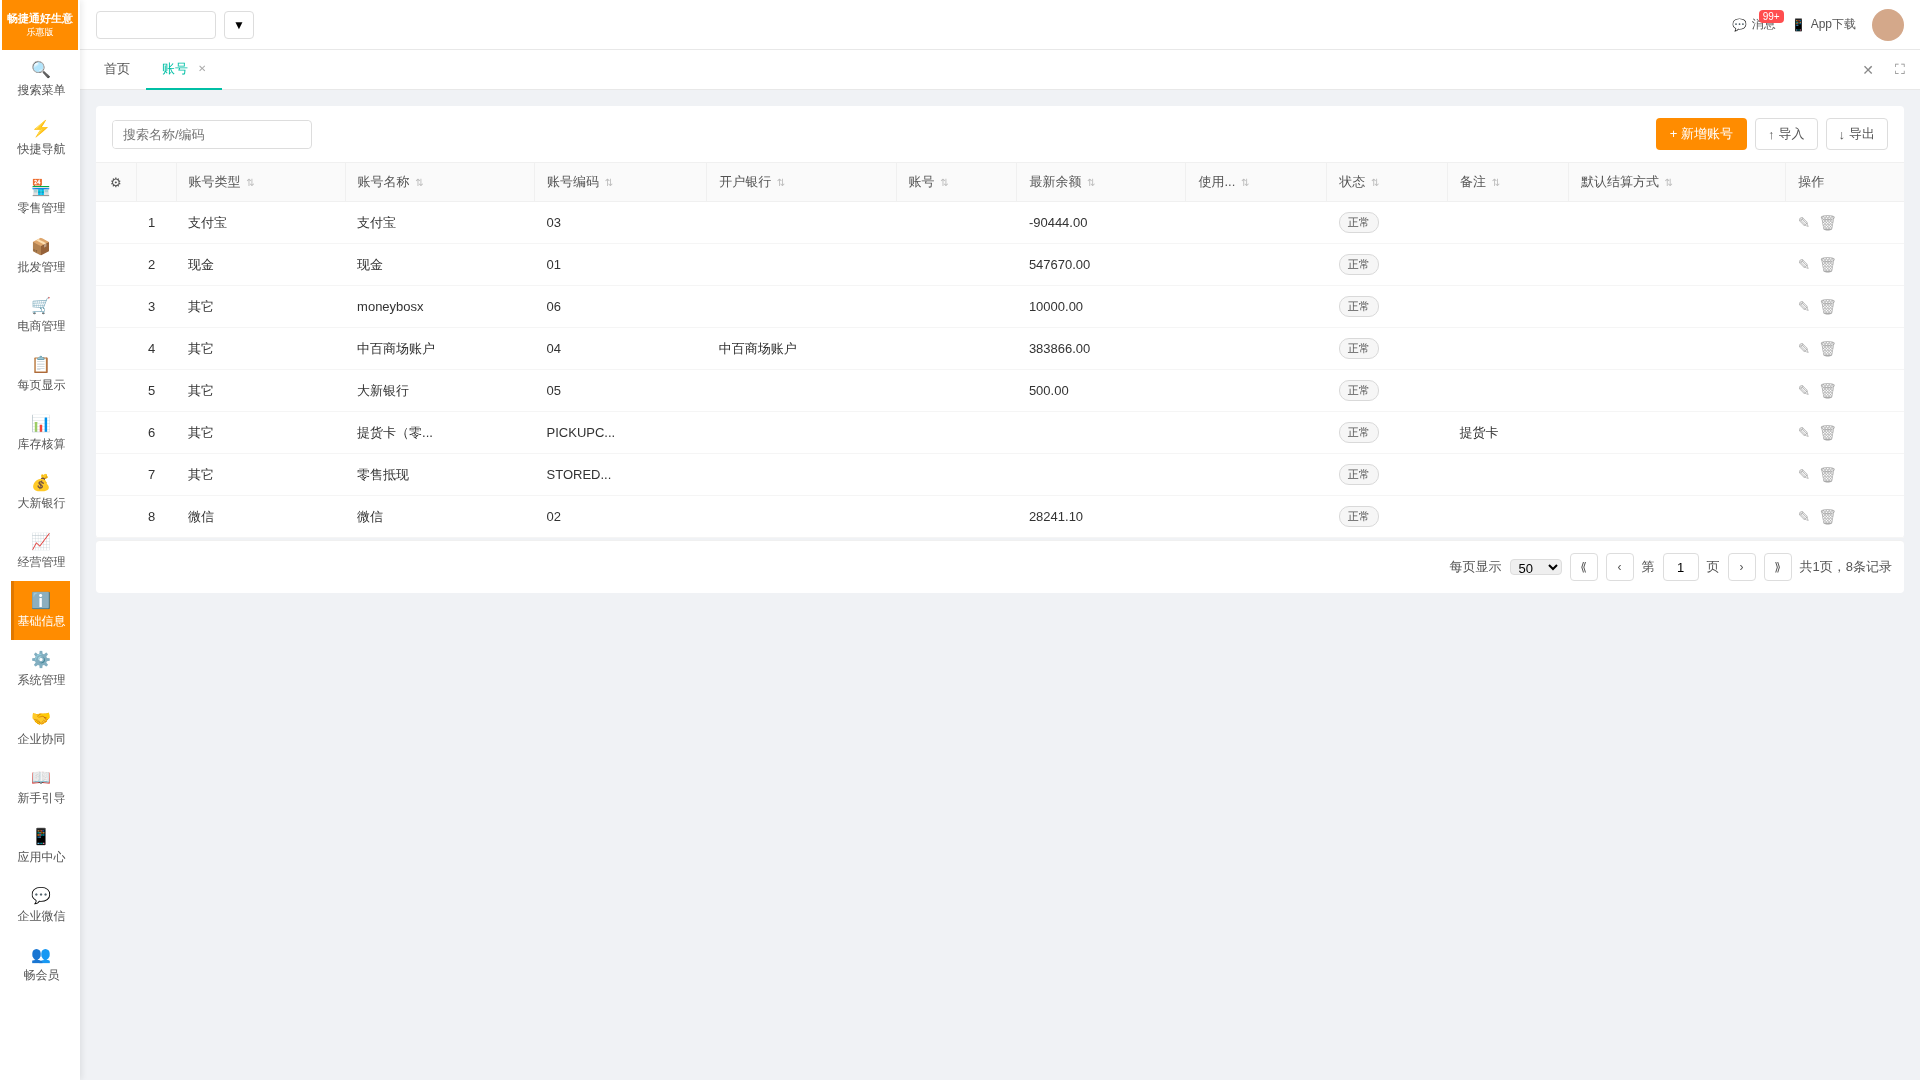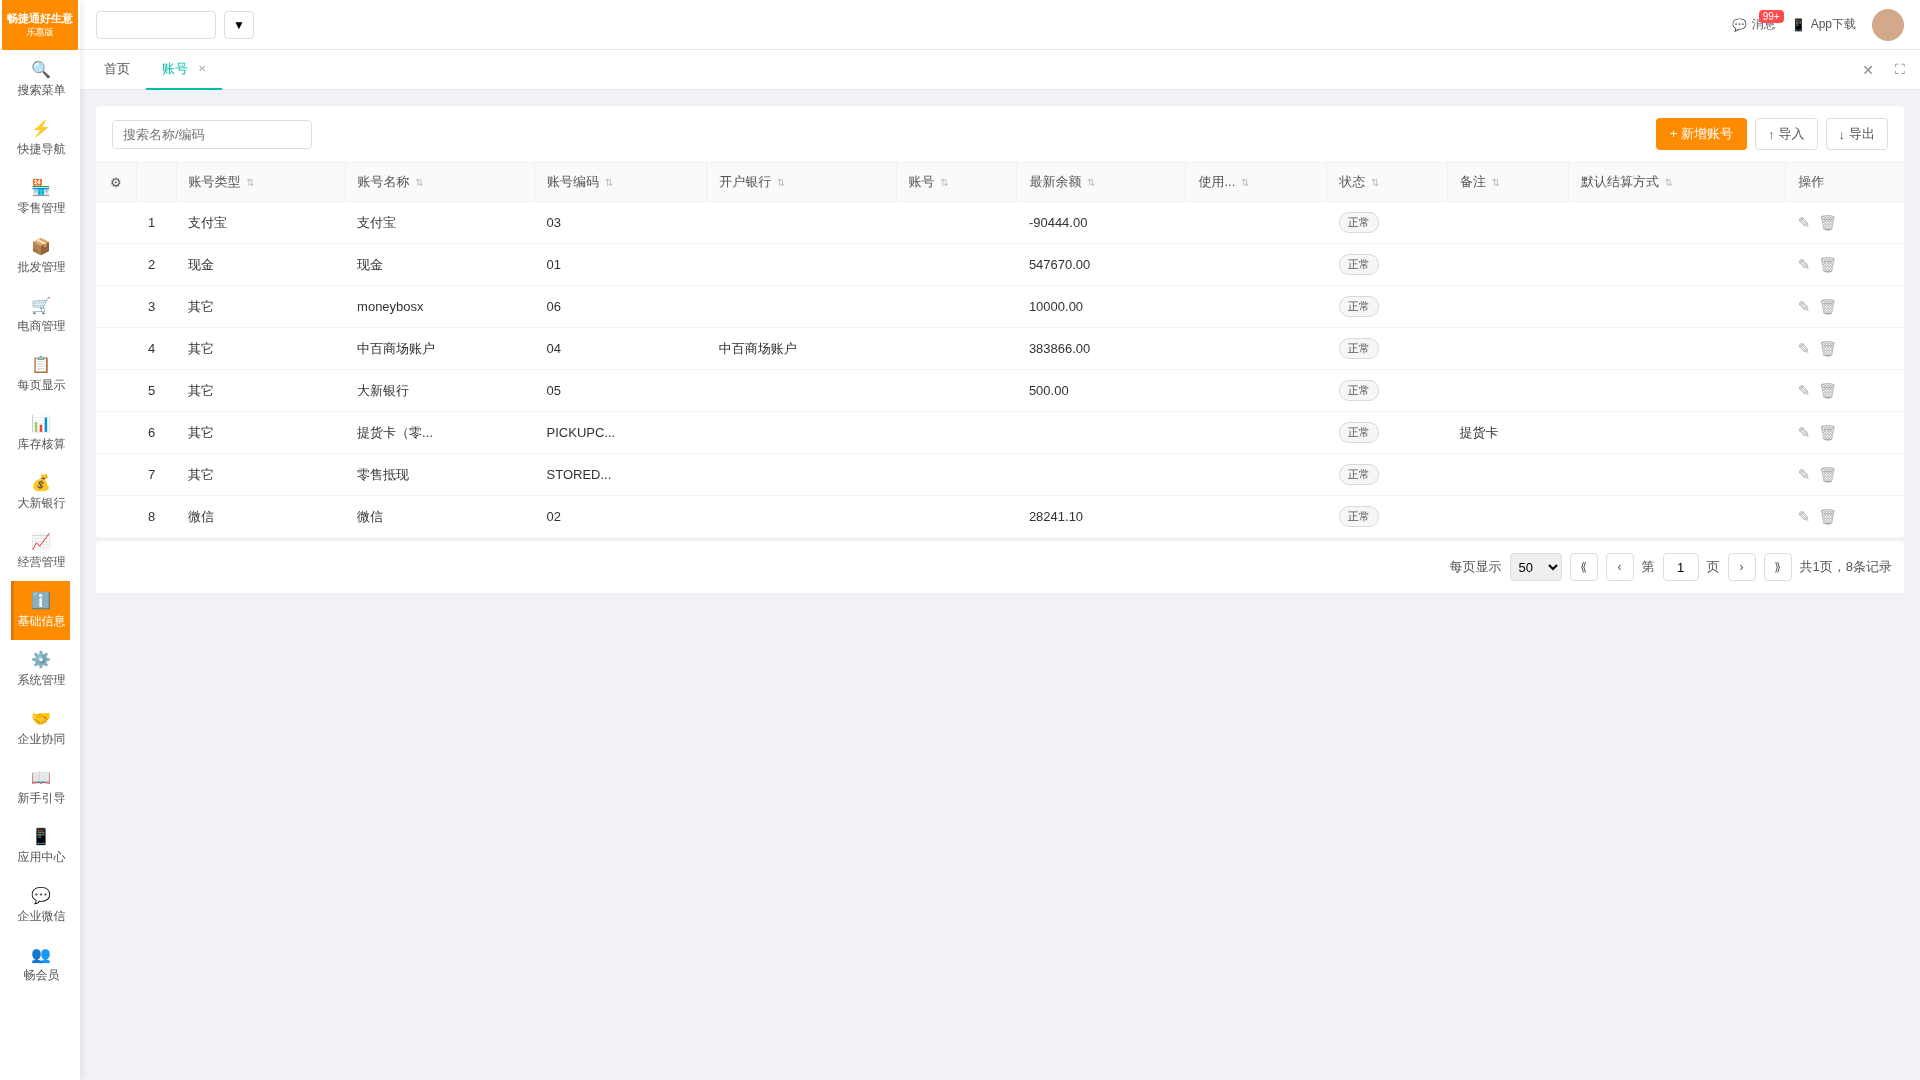--- a/index.html
+++ b/index.html
@@ -320,21 +320,21 @@
       display: flex;
       align-items: center;
       justify-content: flex-end;
       gap: 8px;
       border-top: 1px solid #f0f0f0;
       margin-top: 2px;
       border-radius: 4px;
     }
     .page-size-label { color: #555; font-size: 13px; }
     .page-size-select {
-      height: 28px;
+      height: 16px;
       border: 1px solid #ddd;
       border-radius: 4px;
       padding: 0 4px;
       font-size: 13px;
       outline: none;
     }
     .page-nav-btn {
       width: 28px;
       height: 28px;
       border: 1px solid #ddd;

